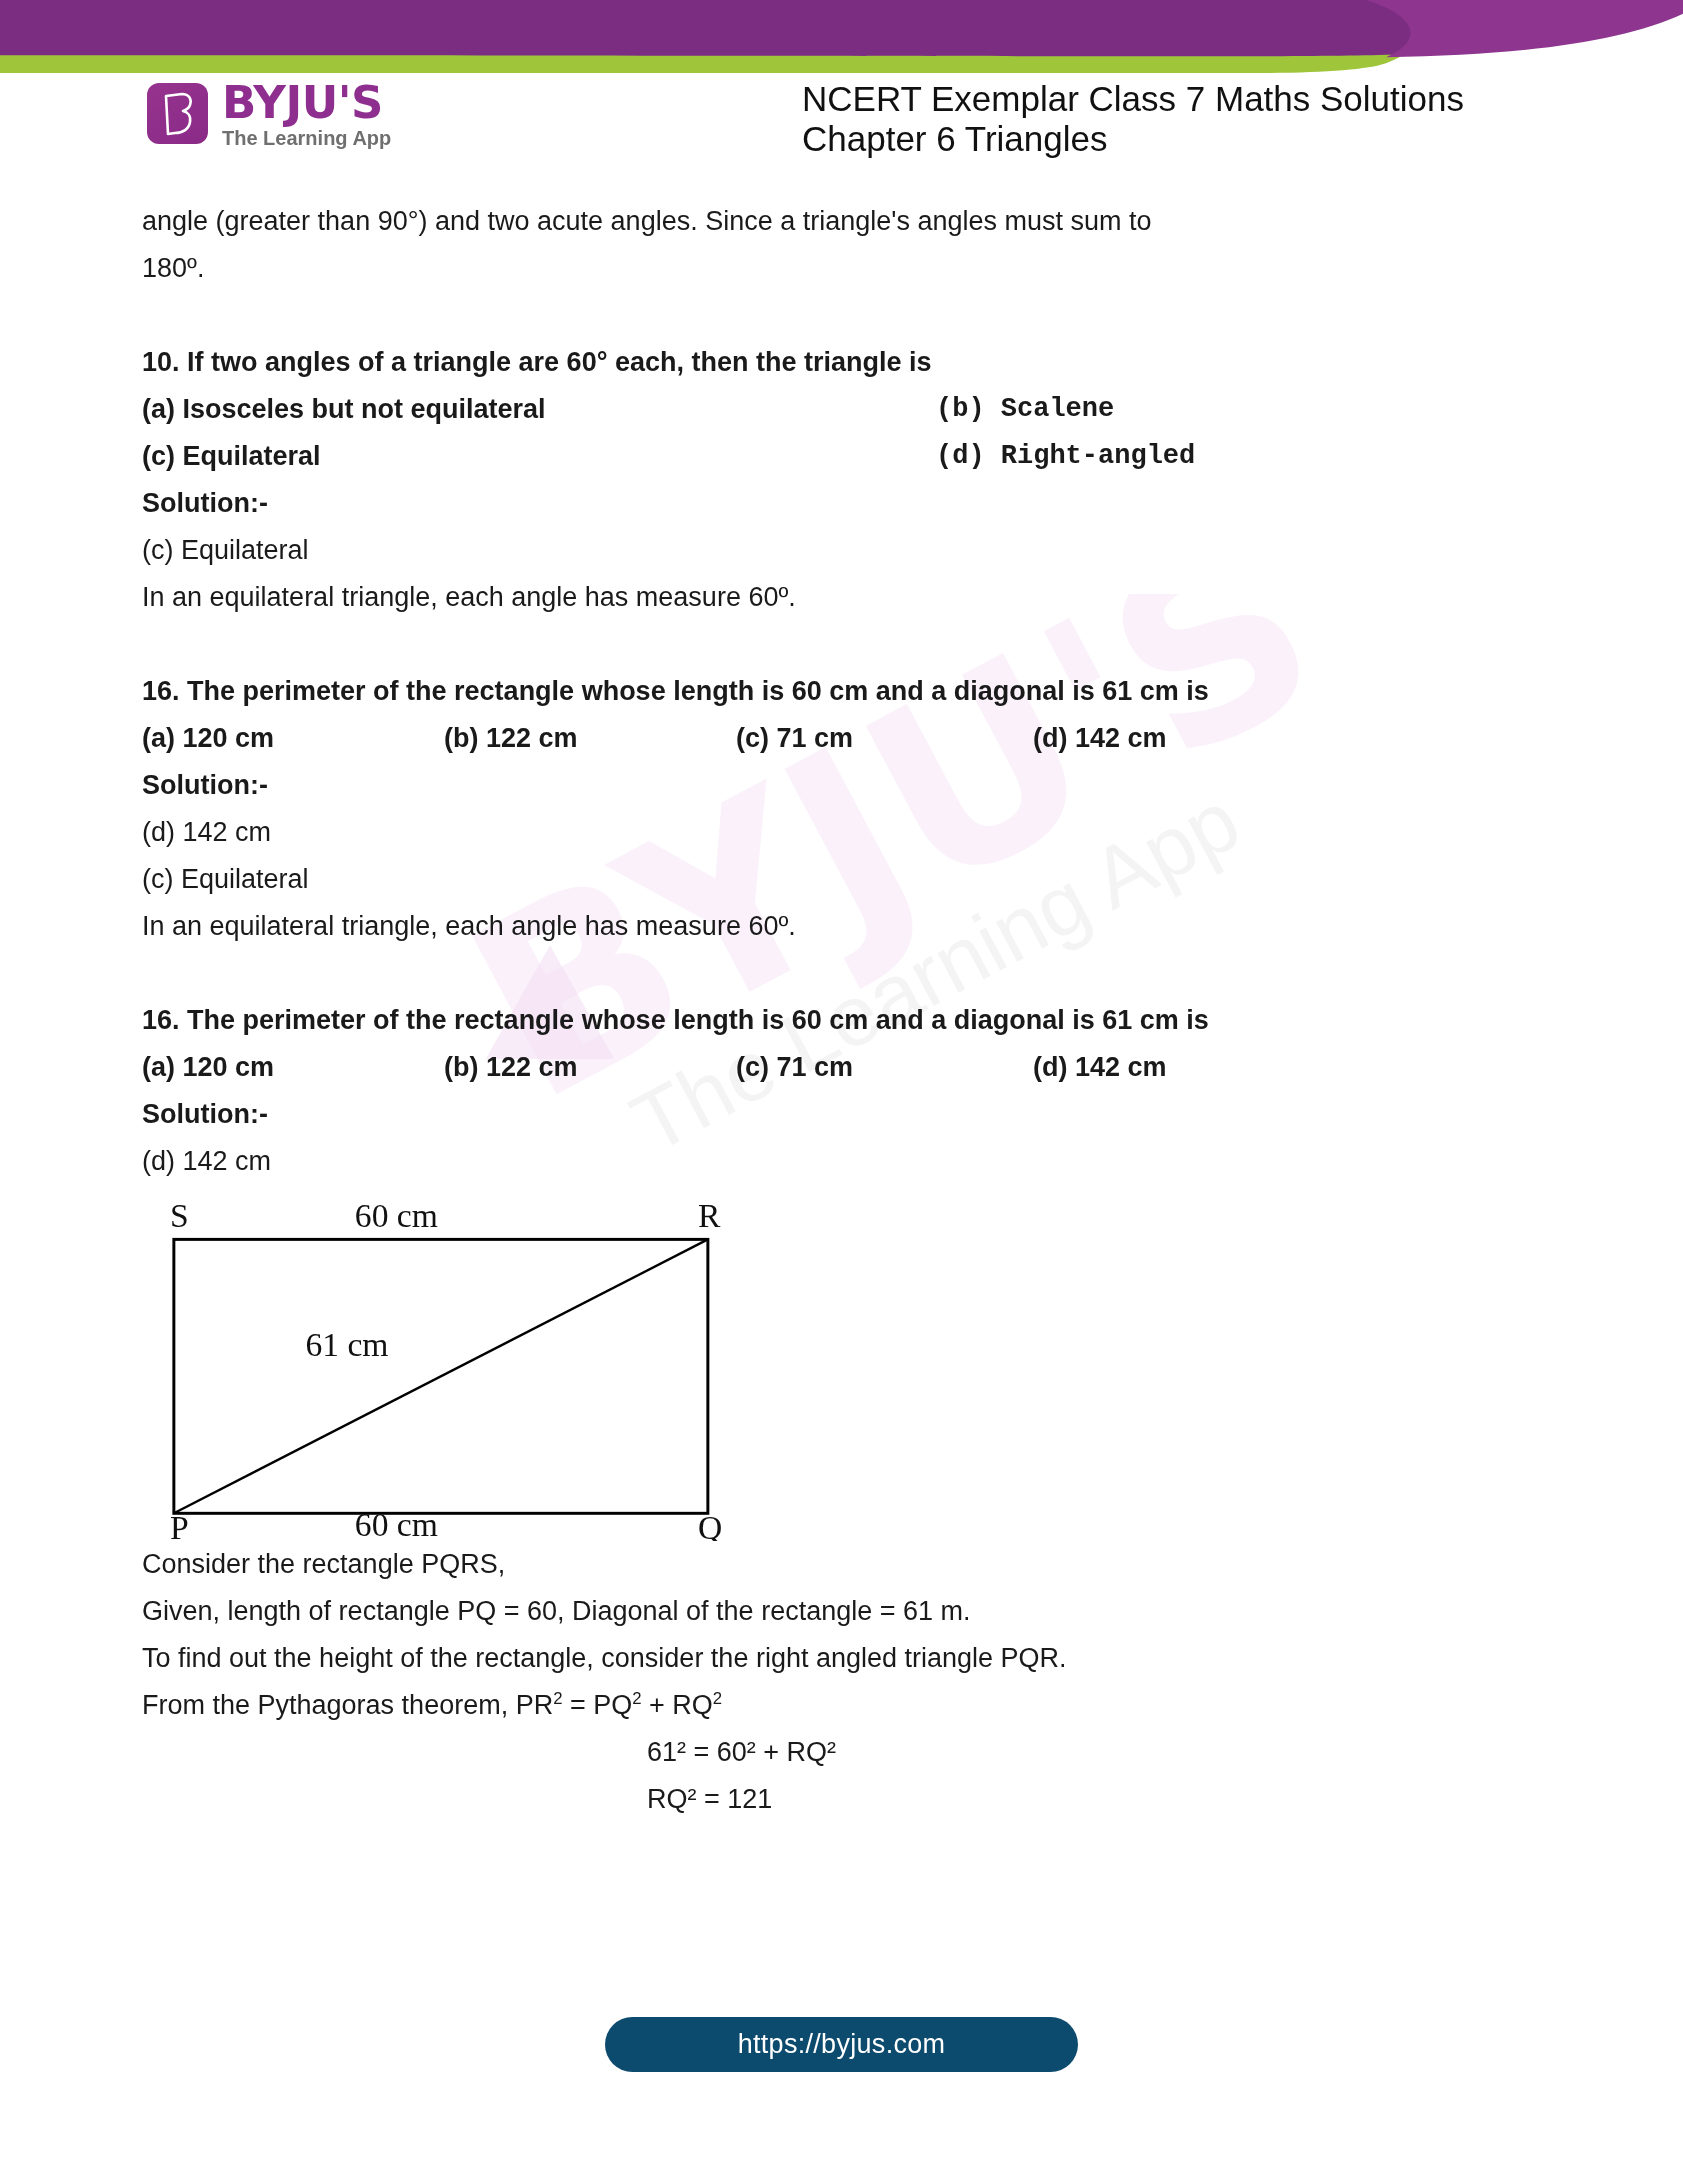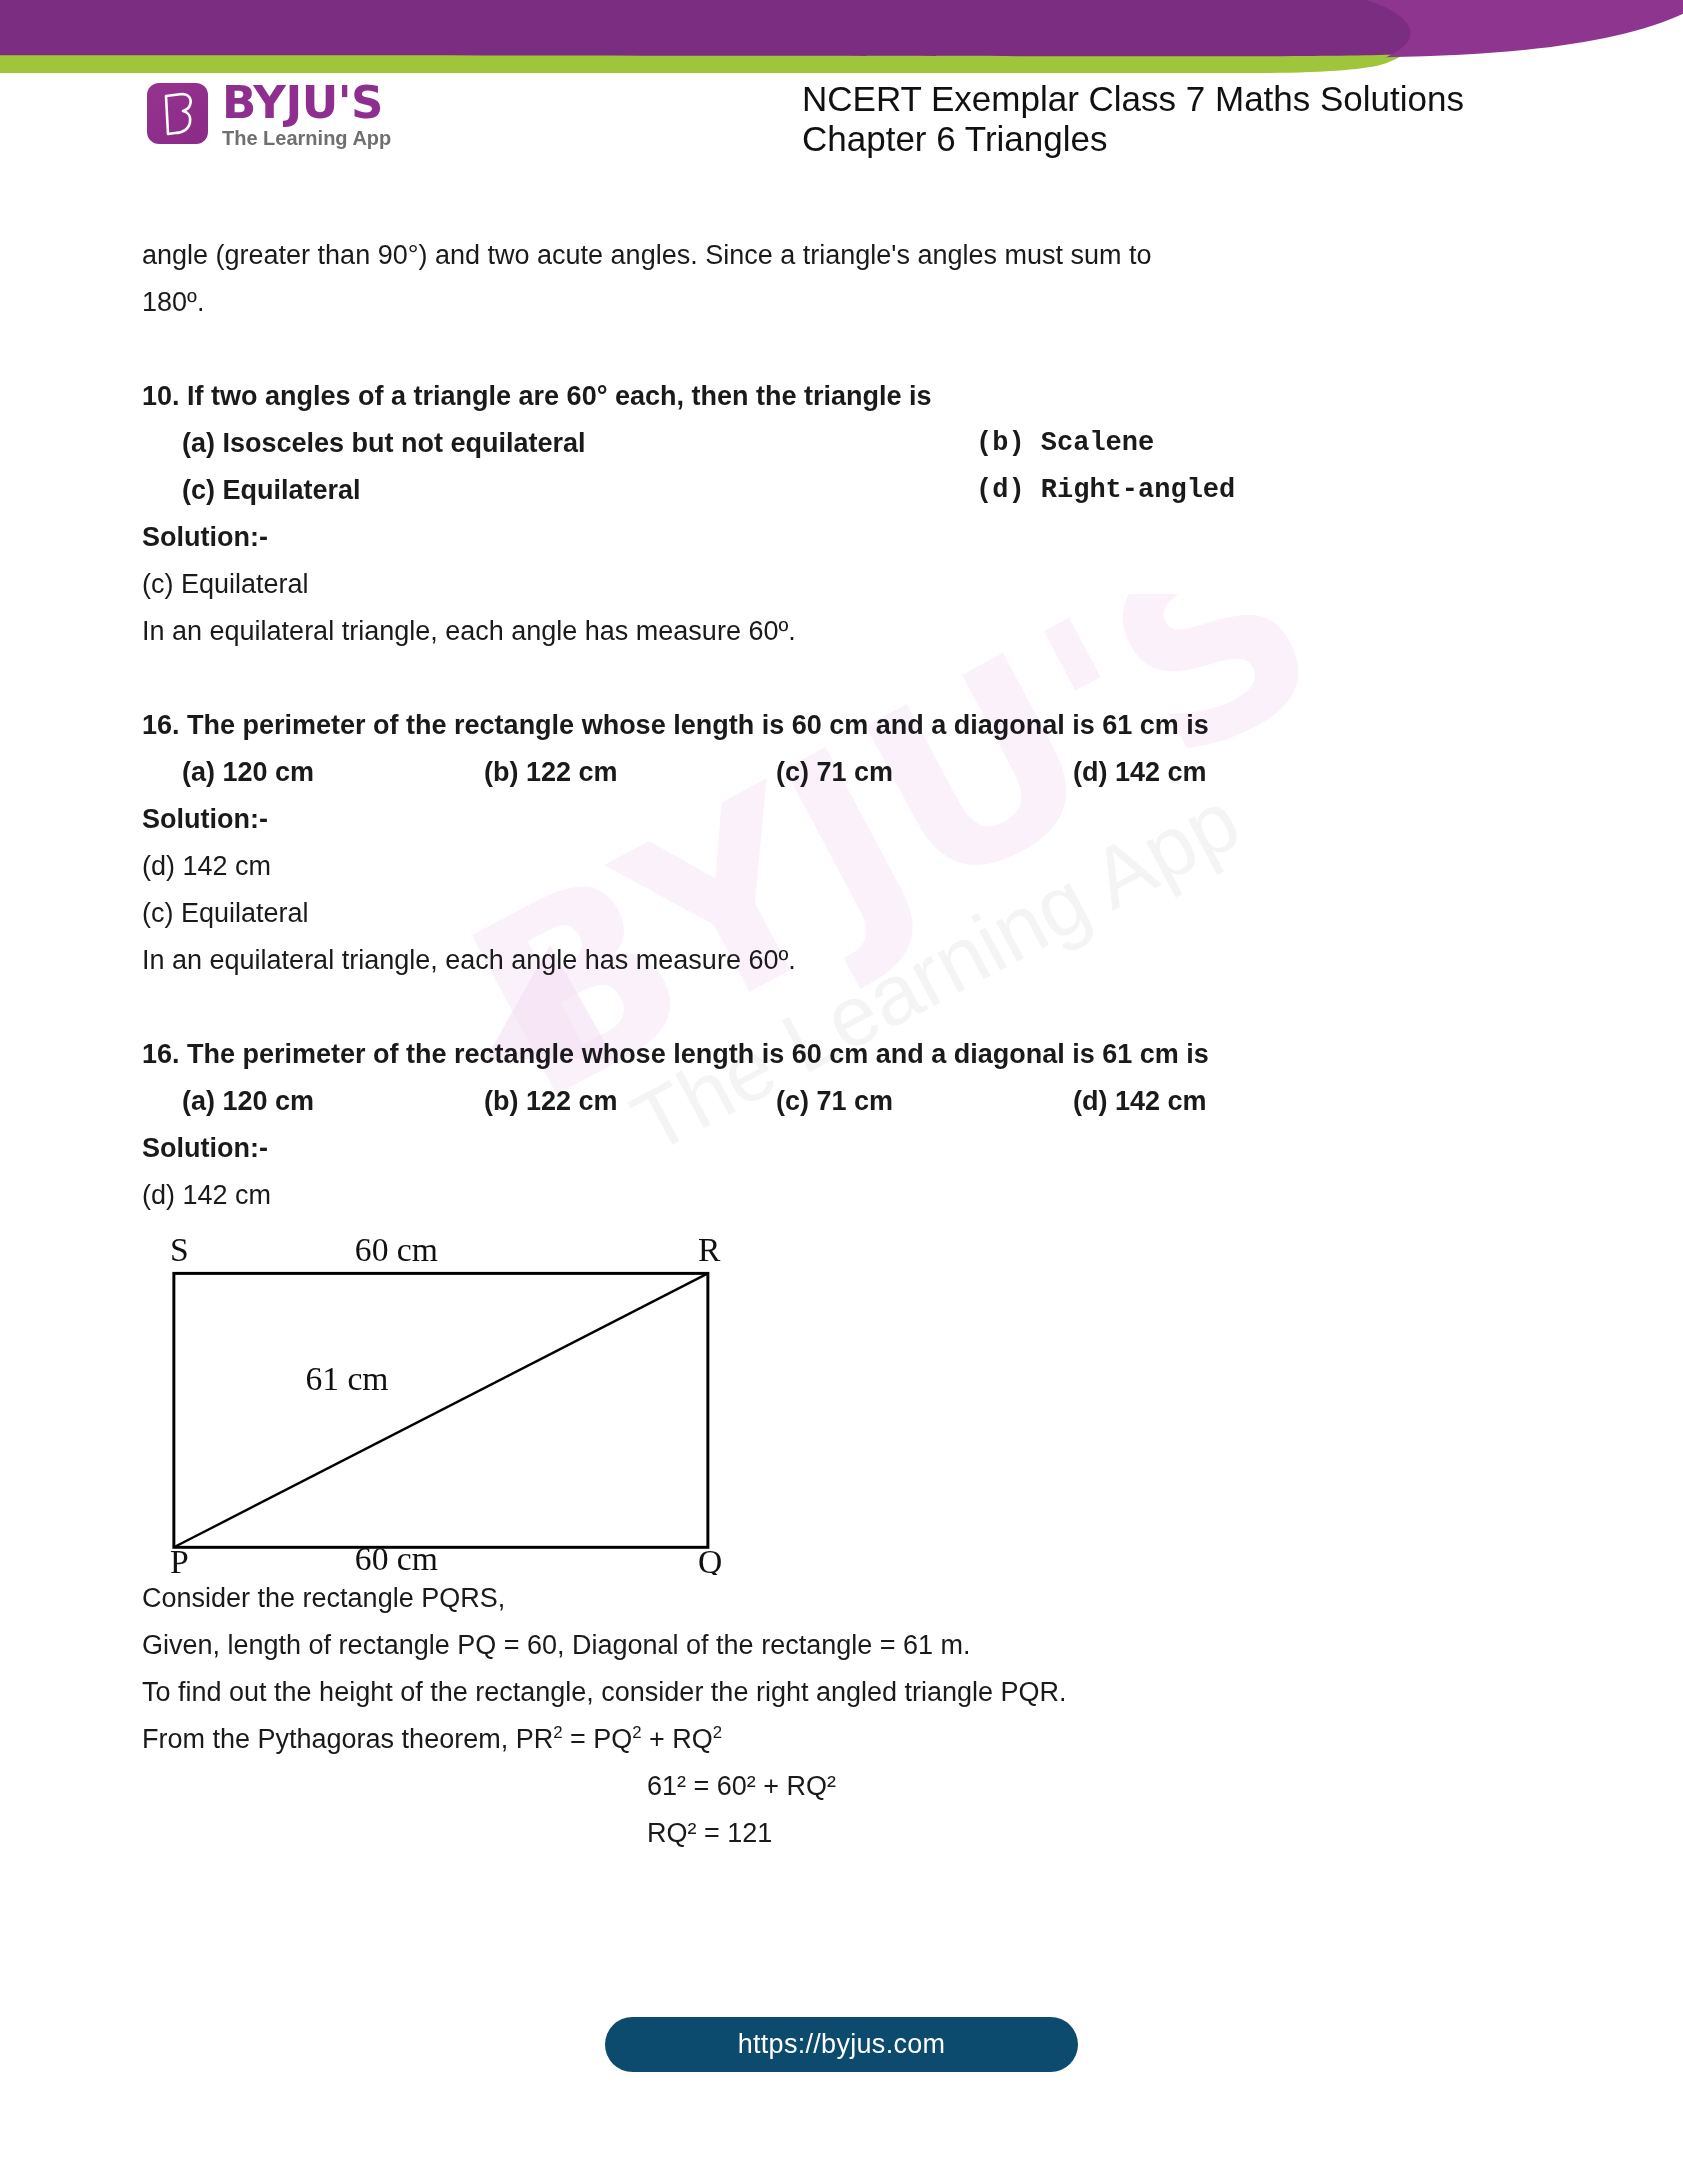--- a/index.html
+++ b/index.html
@@ -91,21 +91,21 @@
     width: 891px;
     height: 554px;
     pointer-events: none;
     z-index: 0;
   }
 
   
   .content {
     position: absolute;
     left: 142px;
-    top: 232px;
+    top: 198px;
     width: 1406px;
     z-index: 2;
   }
   .line {
     font-size: 27px;
     line-height: 47px;
     color: #1a1a1a;
     white-space: pre-wrap;
   }
   .line.bold { font-weight: bold; }
@@ -115,21 +115,20 @@
     position: relative;
     height: 47px;
     font-size: 27px;
     line-height: 47px;
   }
   .opt-row .opt {
     position: absolute;
     top: 0;
     font-weight: bold;
     white-space: nowrap;
-    margin-left: 40px;
   }
   .opt-row .c0 { left: 0px; }
   .opt-row .c1 { left: 302px; }
   .opt-row .c2 { left: 594px; }
   .opt-row .c3 { left: 891px; }
   .opt-row .h0 { left: 0px; }
   .opt-row .h1 { left: 794px; font-family: Liberation Mono, monospace; }
 
   
   .diagram {

